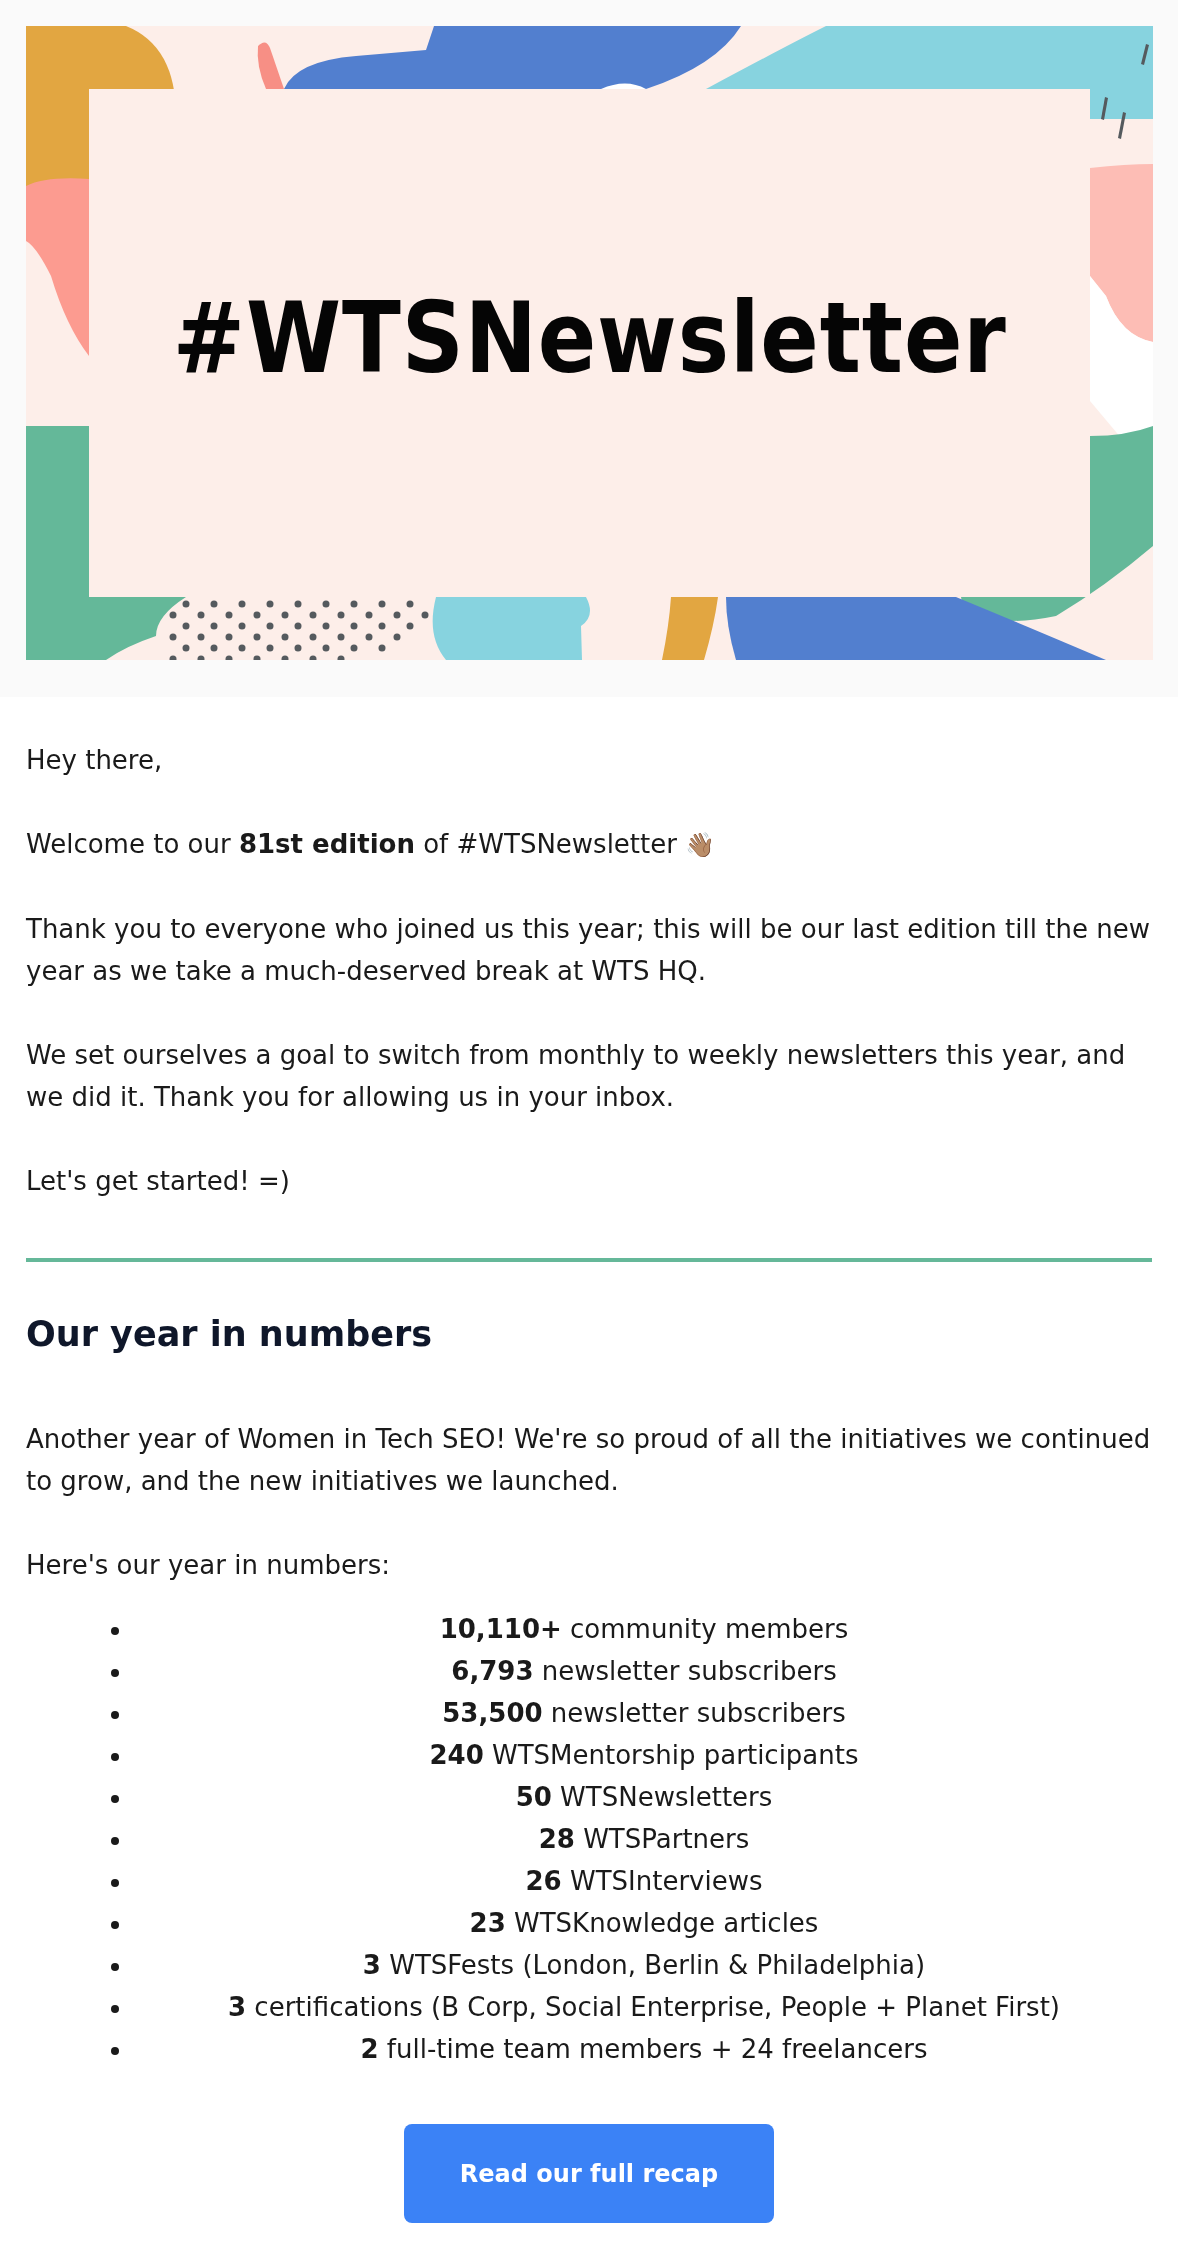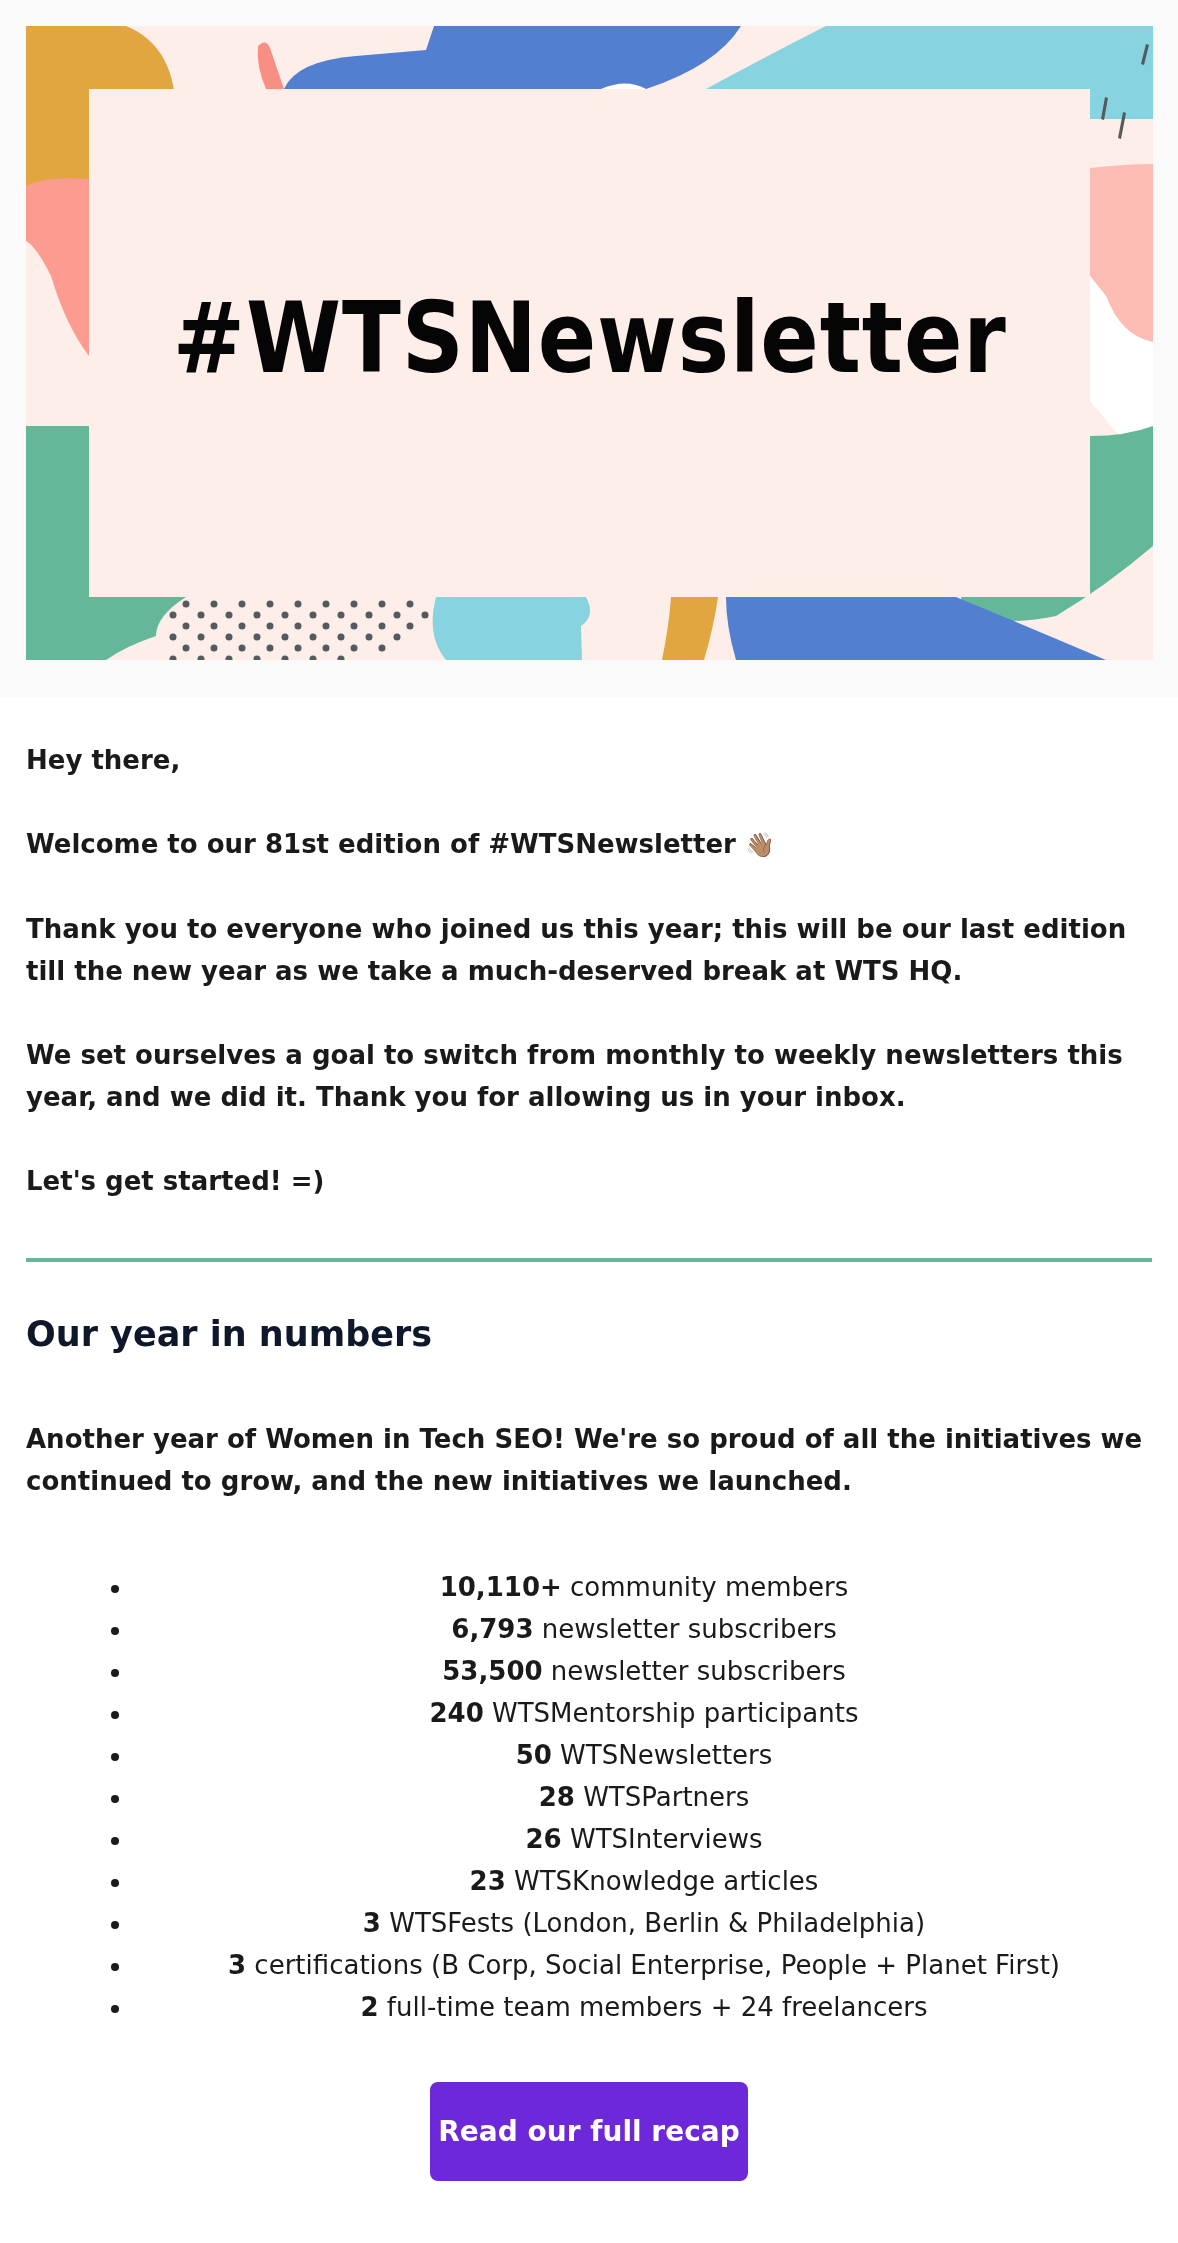--- a/index.html
+++ b/index.html
@@ -16,21 +16,21 @@
     position: absolute; left: 63px; top: 63px; width: 1001px; height: 508px;
     background: #fdeee9; display: flex; align-items: center; justify-content: center;
   }
   .panel-title {
     font-family: "DejaVu Sans", sans-serif; font-weight: bold;
     font-size: 98px; letter-spacing: 1px; color: #050505;
     transform: scaleX(0.88); white-space: nowrap; margin-top: -10px;
   }
 
   .content { padding: 0 26px; }
-  .content p { font-size: 26px; line-height: 42px; font-weight: bold; }
+  .content p { font-size: 26px; line-height: 42px; }
   .greeting { padding-top: 42px; }
   .gap { height: 42px; }
   .emoji { font-size: 24px; }
 
   .divider { height: 4px; background: #65b899; margin-top: 56px; }
   .section-heading {
     color: #0f172a; font-size: 35px; font-weight: bold;
     margin-top: 50px; line-height: 44px;
   }
   .intro { margin-top: 62px; }
@@ -39,22 +39,22 @@
   ul.stats li { font-size: 26px; line-height: 42px; position: relative; }
   ul.stats li::before {
     content: ""; position: absolute; left: -25px; top: 19px;
     width: 8px; height: 8px; border-radius: 50%; background: #1a1a1a;
   }
   ul.stats b { font-weight: bold; }
 
   .cta-wrap { display: flex; justify-content: center; margin-top: 54px; padding-bottom: 44px; }
   .cta {
     display: inline-flex; align-items: center; justify-content: center;
-    width: 318px; height: 99px; background: #6d28d9; border-radius: 8px;
-    color: #ffffff; font-size: 28px; font-weight: bold; text-decoration: none;
+    width: 370px; height: 99px; background: #3b82f6; border-radius: 8px;
+    color: #ffffff; font-size: 24px; font-weight: bold; text-decoration: none;
   }
 </style>
 </head>
 <body>
 
 <div class="hero-wrap">
   <div class="banner">
     <svg width="1127" height="634" viewBox="0 0 1127 634">
 
       <path d="M0 0 H100 Q150 20 150 90 V120 H0 Z" fill="#e2a641"></path>
@@ -159,20 +159,21 @@
   <p>We set ourselves a goal to switch from monthly to weekly newsletters this year, and we did it. Thank you for allowing us in your inbox.</p>
   <div class="gap"></div>
   <p>Let's get started! =)</p>
 
   <div class="divider"></div>
 
   <h2 class="section-heading">Our year in numbers</h2>
 
   <p class="intro">Another year of Women in Tech SEO! We're so proud of all the initiatives we continued to grow, and the new initiatives we launched.</p>
   <div class="gap"></div>
+  <p>Here's our year in numbers:</p>
 
   <ul class="stats">
     <li><b>10,110+</b><span> community members</span></li>
     <li><b>6,793</b><span> newsletter subscribers</span></li>
     <li><b>53,500</b><span> newsletter subscribers</span></li>
     <li><b>240</b><span> WTSMentorship participants</span></li>
     <li><b>50</b><span> WTSNewsletters</span></li>
     <li><b>28</b><span> WTSPartners</span></li>
     <li><b>26</b><span> WTSInterviews</span></li>
     <li><b>23</b><span> WTSKnowledge articles</span></li>

